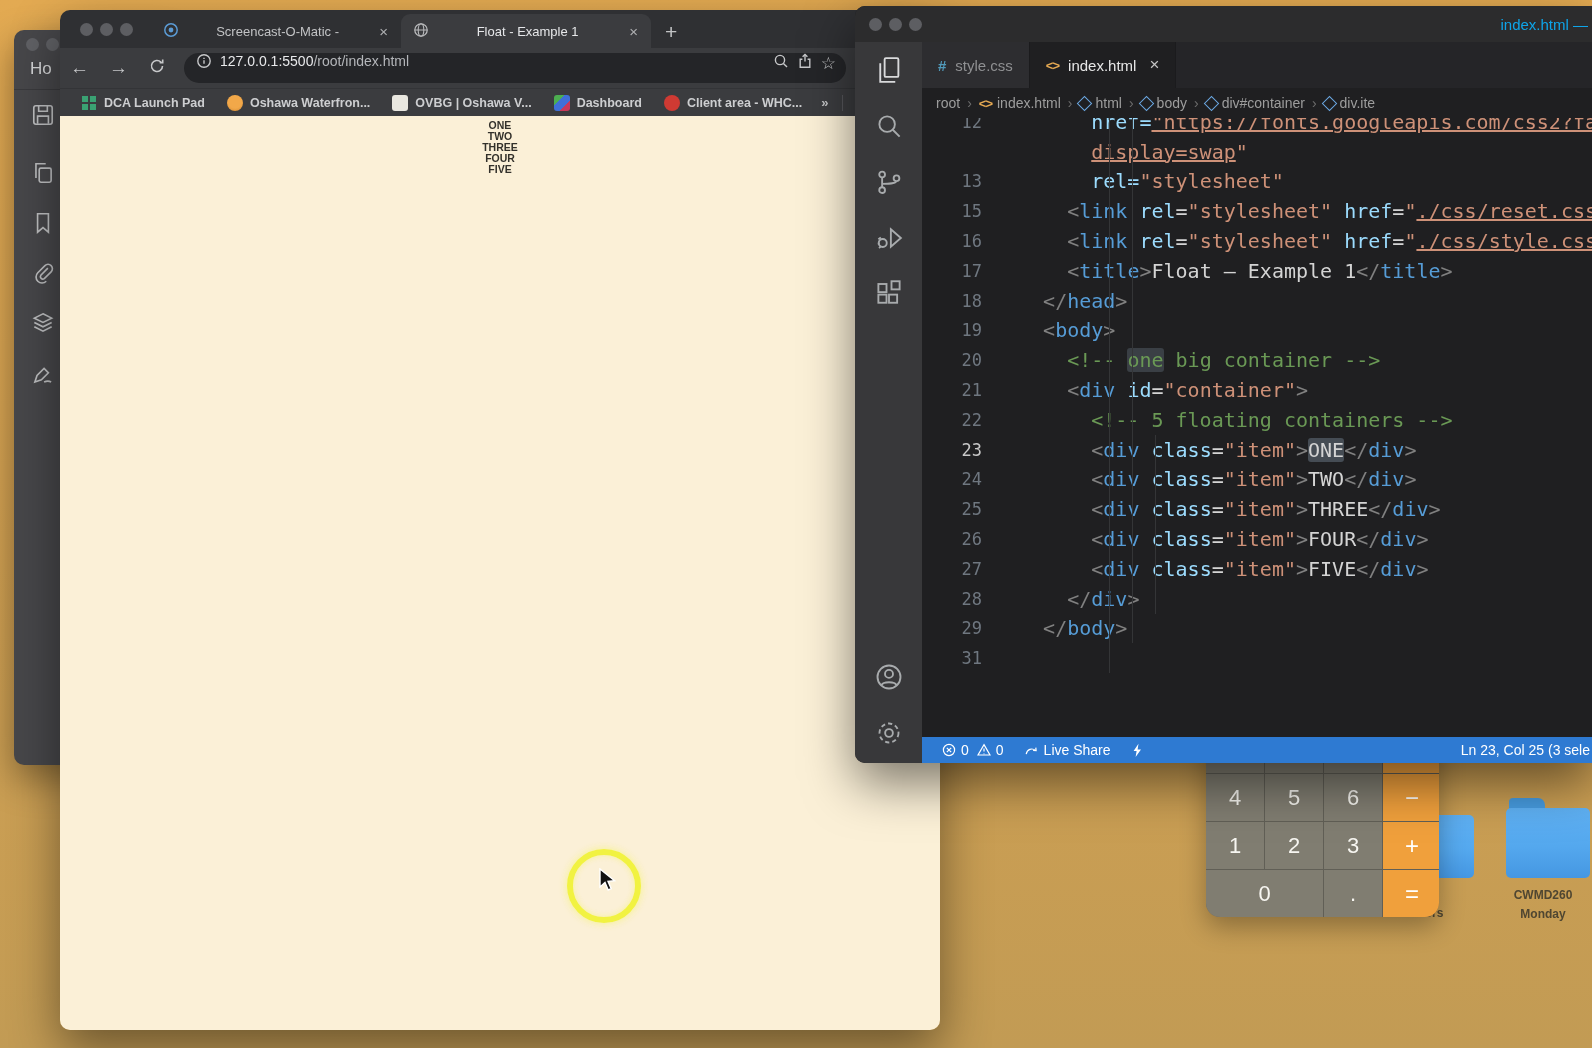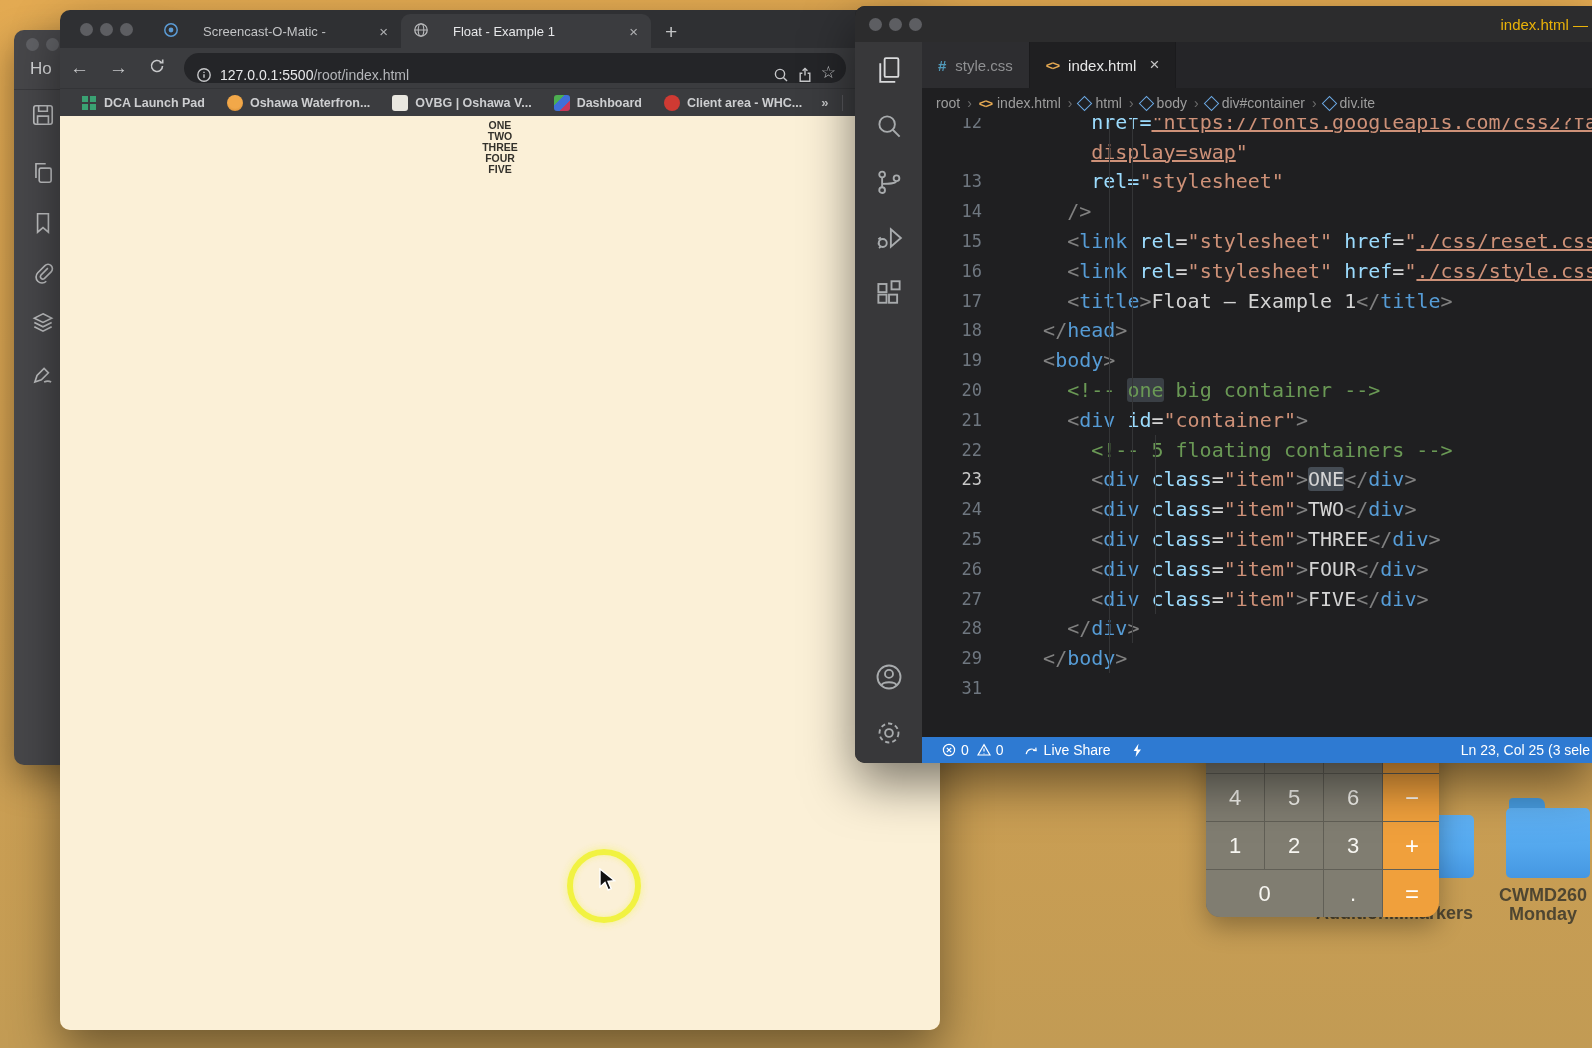--- a/index.html
+++ b/index.html
@@ -15,31 +15,31 @@
   .bg-divider{height:1px;background:#3a3a3d;margin-top:10px;}
   .bg-iconcol{display:flex;flex-direction:column;align-items:flex-start;padding-left:16px;}
   .bg-iconcol .bgicon{margin-top:0;}
   .bgicon svg{stroke:#bfc0c2;fill:none;stroke-width:1.5;}
   
   .chrome{position:absolute;left:60px;top:10px;width:880px;height:1020px;border-radius:10px;
     overflow:hidden;z-index:2;display:flex;flex-direction:column;box-shadow:0 20px 50px rgba(0,0,0,.45);}
   .tabstrip{height:38px;background:#2f3033;display:flex;align-items:flex-end;flex:none;}
   .traffic{display:flex;gap:7px;align-items:center;height:38px;padding:0 18px 0 20px;}
   .traffic .dot{background:#5d5e62;}
-  .ctab{display:flex;align-items:center;gap:24px;height:34px;width:228px;padding:0 10px 0 12px;
-    border-radius:9px 9px 0 0;color:#c2c3c5;font-size:13px;flex:none;}
+  .ctab{display:flex;align-items:center;gap:8px;height:34px;width:228px;padding:0 10px 0 12px;
+    border-radius:9px 9px 0 0;color:#c2c3c5;font-size:13px;flex:none;text-align:center;}
   .ctab.active{background:#3b3c3f;color:#e6e7e9;}
   .ctab-label{flex:1;white-space:nowrap;overflow:hidden;}
   .ctab-close{color:#aeafb1;font-size:15px;padding:0 3px;}
   .newtab{color:#c2c3c5;font-size:21px;padding:0 0 4px 14px;}
   .toolbar{height:40px;background:#3b3c3f;display:flex;align-items:center;flex:none;position:relative;}
   .navbtn{color:#c6c7c9;font-size:19px;padding:0 10px;}
   .navbtn svg{stroke:#c6c7c9;fill:none;stroke-width:1.6;}
   .urlpill{height:30px;background:#242528;border-radius:15px;flex:none;width:640px;margin-left:8px;
-    display:flex;align-items:flex-end;padding:0 10px 0 12px;gap:8px;}
+    display:flex;align-items:flex-start;padding:0 10px 0 12px;gap:8px;}
   .urltext{flex:1;font-size:14px;white-space:nowrap;overflow:hidden;}
   .url-host{color:#e8e9eb;}
   .url-path{color:#b4b6ba;}
   .pill-ic{display:flex;align-items:center;}
   .pill-ic svg{stroke:#c6c7c9;fill:none;stroke-width:1.4;}
   .star{color:#c6c7c9;font-size:17px;}
   .ext-ic{margin-left:14px;}
   .profile-sq{position:absolute;right:-8px;top:12px;width:17px;height:17px;border-radius:4px;background:#d8d9db;}
   .bookmarks{height:27px;background:#3b3c3f;border-top:1px solid #333437;display:flex;align-items:center;
     padding-left:10px;font-size:12.5px;color:#cdced0;flex:none;font-weight:bold;}
@@ -62,35 +62,35 @@
   .float-items{position:absolute;left:0;right:0;top:4px;text-align:center;}
   .float-item{font-weight:700;font-size:10.5px;line-height:11px;color:#33312b;}
   .cursor-ring{position:absolute;left:507px;top:839px;width:62px;height:62px;border-radius:50%;
     border:6px solid #f1f335;box-shadow:0 0 8px rgba(240,242,60,.55), inset 0 0 6px rgba(240,242,60,.45);opacity:.92;}
   .cursor{position:absolute;left:536px;top:858px;}
   
   .folder{position:absolute;z-index:3;}
   .folder .ftab{position:absolute;top:0;left:4%;width:42%;height:24%;background:#479bdf;border-radius:4px 7px 0 0;}
   .folder .fbody{position:absolute;top:12%;left:0;width:100%;height:88%;border-radius:5px;
     background:linear-gradient(180deg,#60b2f5 0%,#54a8ee 55%,#4597e2 100%);}
-  .dfile-label{position:absolute;z-index:3;font-weight:700;font-size:18px;color:#4f4631;
+  .dfile-label{position:absolute;z-index:3;font-weight:700;font-size:12px;color:#4f4631;
     text-align:center;line-height:19px;white-space:nowrap;}
   .calc{position:absolute;left:1206px;top:726px;width:233px;z-index:4;border-radius:0 0 14px 14px;overflow:hidden;
     box-shadow:0 10px 26px rgba(0,0,0,.3);}
   .calc-keys{display:grid;grid-template-columns:58px 58px 58px 58px;grid-auto-rows:47px;gap:1px;background:#615f56;}
   .ckey{background:#807d71;color:#f7f6f1;font-size:22px;display:flex;align-items:center;justify-content:center;}
   .ckey.op{background:#f0a03c;color:#fff;font-size:24px;}
   
   .vscode{position:absolute;left:855px;top:6px;width:737px;height:757px;background:#1f1f21;z-index:5;
     border-radius:10px 0 0 10px;overflow:hidden;display:flex;flex-direction:column;
     box-shadow:0 20px 50px rgba(0,0,0,.5);}
   .vs-titlebar{height:36px;background:#2c2c2d;flex:none;position:relative;display:flex;align-items:center;}
   .vs-titlebar .dots{display:flex;gap:7px;padding-left:14px;}
   .vs-titlebar .dot{background:#5d5e62;}
-  .vs-title{position:absolute;right:4px;color:#eab308;font-size:15px;white-space:nowrap;}
+  .vs-title{position:absolute;right:4px;color:#0ea5e9;font-size:15px;white-space:nowrap;}
   .vs-main{flex:1;display:flex;min-height:0;}
   .activitybar{width:67px;background:#38383a;flex:none;display:flex;flex-direction:column;align-items:center;
     padding:12px 0 14px;gap:24px;}
   .act{width:32px;height:32px;display:flex;align-items:center;justify-content:center;}
   .act svg{stroke:#a8abad;fill:none;stroke-width:1.5;}
   .act.first svg{stroke:#d9dadc;}
   .act.push{margin-top:auto;}
   .editor-col{flex:1;display:flex;flex-direction:column;min-width:0;}
   .vs-tabs{height:46px;background:#252528;display:flex;flex:none;}
   .vs-tab{display:flex;align-items:center;gap:9px;padding:0 16px;font-size:15px;color:#8f9092;background:#2d2d30;
@@ -438,24 +438,20 @@
               </div>
               <div class="cl">
                 <span class="ln"></span>
                 <span class="lc"><span>      </span><span class="link">display=swap</span><span class="str">"</span></span>
               </div>
               <div class="cl">
                 <span class="ln">13</span>
                 <span class="lc"><span>      </span><span class="attr">rel=</span><span class="str">"stylesheet"</span></span>
               </div>
               <div class="cl">
-                <span class="ln">14</span>
-                <span class="lc"><span>    </span><span class="br">/&gt;</span></span>
-              </div>
-              <div class="cl">
                 <span class="ln">15</span>
                 <span class="lc"><span>    </span><span class="br">&lt;</span><span class="tag">link</span><span> </span><span class="attr">rel</span><span class="pl">=</span><span class="str">"stylesheet"</span><span> </span><span class="attr">href</span><span class="pl">=</span><span class="str">"</span><span class="link">./css/reset.css</span></span>
               </div>
               <div class="cl">
                 <span class="ln">16</span>
                 <span class="lc"><span>    </span><span class="br">&lt;</span><span class="tag">link</span><span> </span><span class="attr">rel</span><span class="pl">=</span><span class="str">"stylesheet"</span><span> </span><span class="attr">href</span><span class="pl">=</span><span class="str">"</span><span class="link">./css/style.css</span></span>
               </div>
               <div class="cl">
                 <span class="ln">17</span>
                 <span class="lc"><span>    </span><span class="br">&lt;</span><span class="tag">title</span><span class="br">&gt;</span><span class="txt">Float — Example 1</span><span class="br">&lt;/</span><span class="tag">title</span><span class="br">&gt;</span></span>

